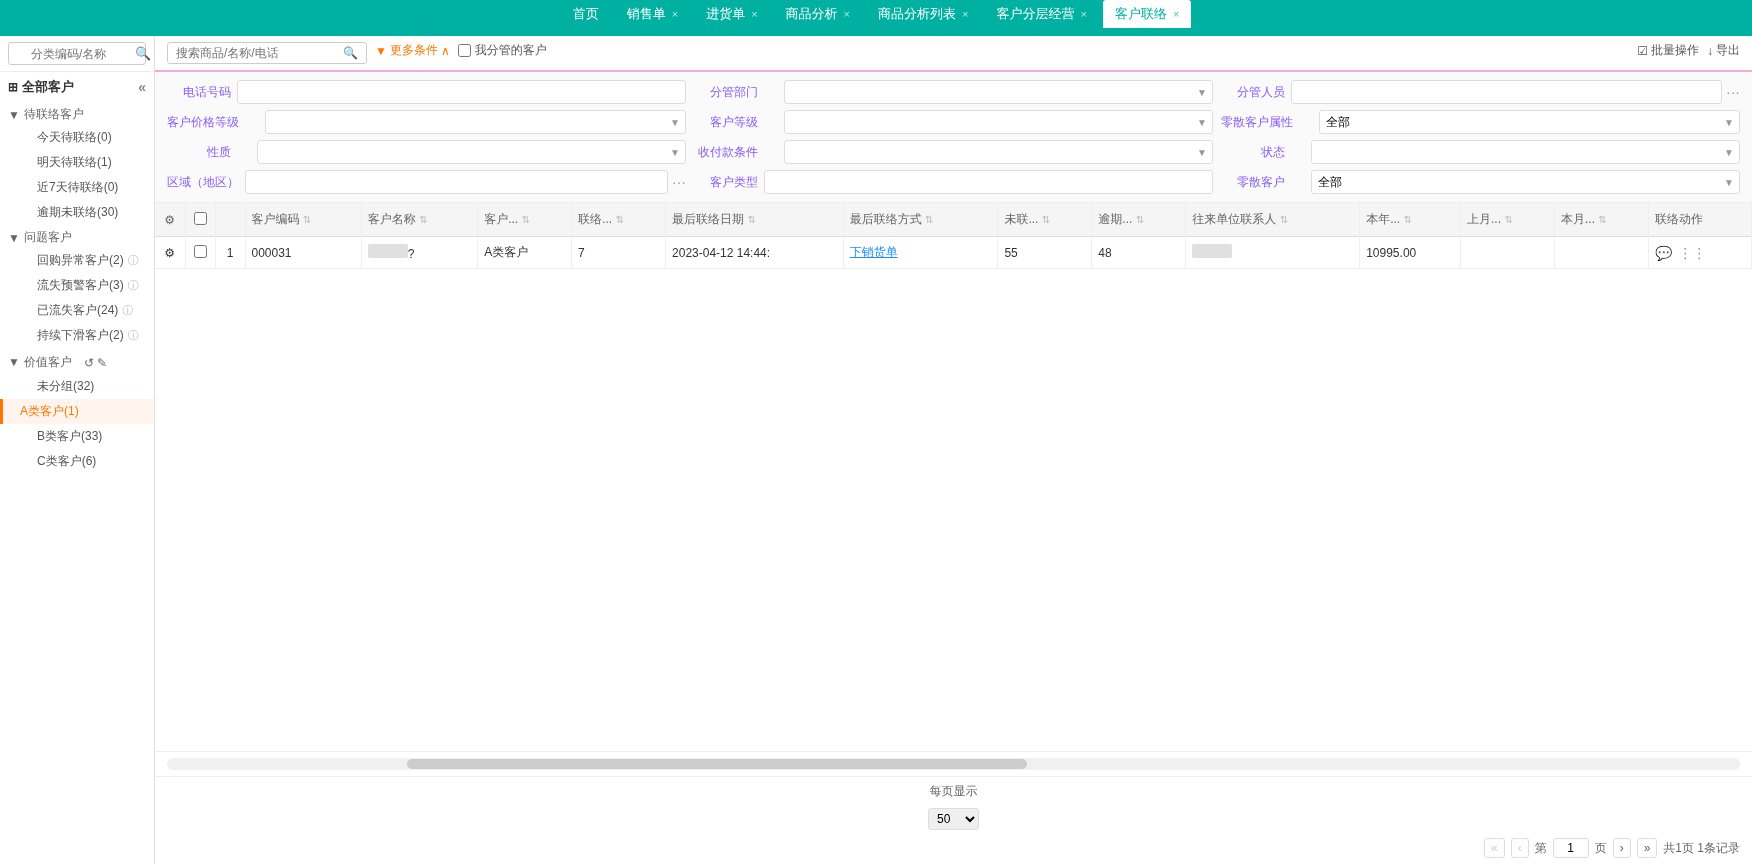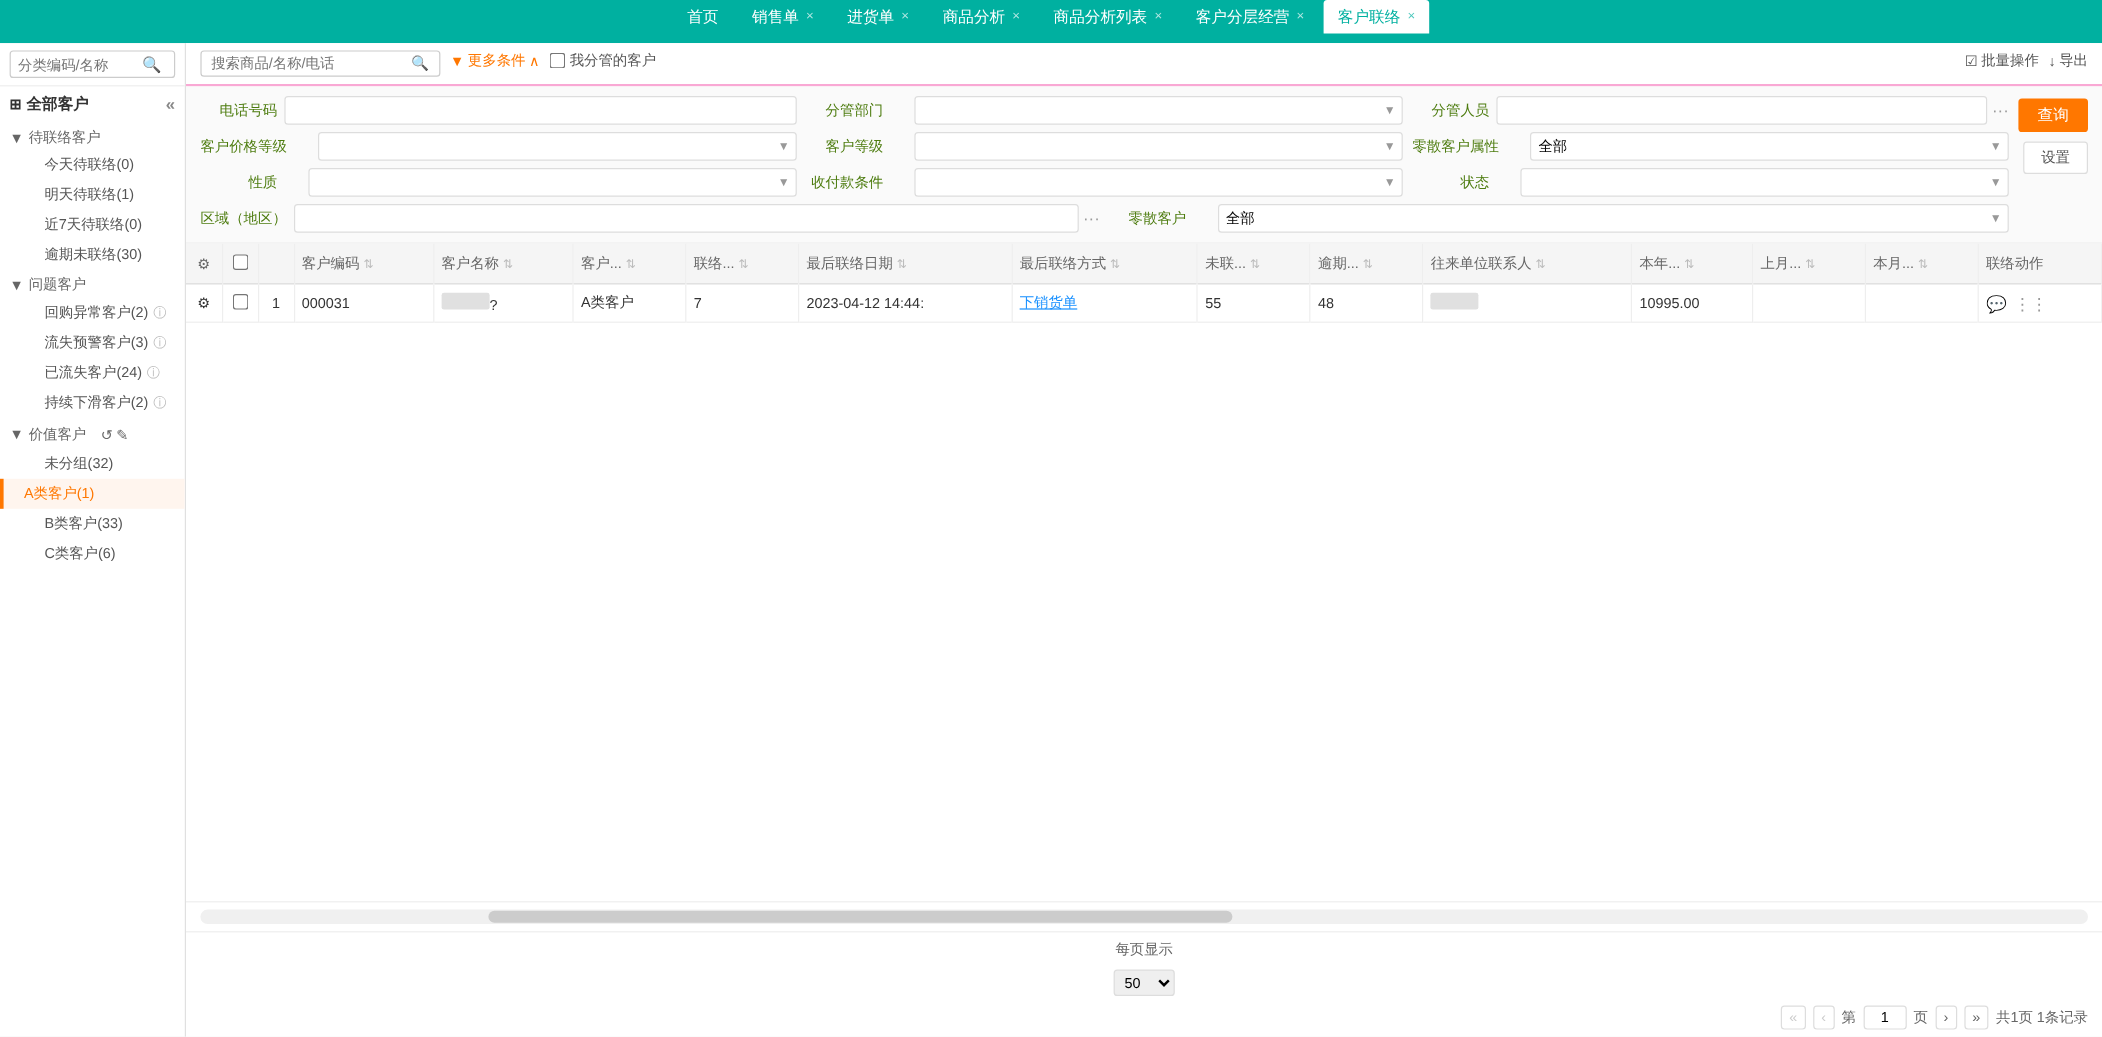--- a/index.html
+++ b/index.html
@@ -45,21 +45,21 @@
     .my-customers input[type="checkbox"] { cursor: pointer; }
     .filter-right { margin-left: auto; display: flex; align-items: center; gap: 8px; }
     .batch-op-btn { display: flex; align-items: center; gap: 3px; color: #555; cursor: pointer; font-size: 12px; }
     .export-btn { display: flex; align-items: center; gap: 3px; color: #555; cursor: pointer; font-size: 12px; }
 
     
     .adv-filter { background: #fafafa; border-bottom: 1px solid #eee; padding: 8px 12px; }
     .adv-filter-row { display: flex; align-items: center; gap: 8px; margin-bottom: 6px; }
     .adv-filter-row:last-child { margin-bottom: 0; }
     .filter-field { display: flex; align-items: center; flex: 1; min-width: 0; }
-    .filter-label { color: #4d7c0f; font-size: 12px; white-space: nowrap; min-width: 70px; text-align: right; padding-right: 6px; }
+    .filter-label { color: #8b5cf6; font-size: 12px; white-space: nowrap; min-width: 70px; text-align: right; padding-right: 6px; }
     .filter-input { flex: 1; border: 1px solid #ddd; border-radius: 3px; padding: 4px 6px; font-size: 12px; outline: none; background: #fff; }
     .filter-select-wrap { flex: 1; position: relative; display: flex; align-items: center; }
     .filter-select-wrap select { width: 100%; border: 1px solid #ddd; border-radius: 3px; padding: 4px 22px 4px 6px; font-size: 12px; outline: none; background: #fff; appearance: none; cursor: pointer; margin-left: 20px; }
     .filter-select-arrow { position: absolute; right: 6px; color: #999; font-size: 10px; pointer-events: none; }
     .filter-dots { color: #999; cursor: pointer; margin-left: 4px; font-size: 14px; }
     .query-btn { background: #ff7700; color: #fff; border: none; border-radius: 3px; padding: 5px 16px; font-size: 13px; cursor: pointer; }
     .settings-btn { border: 1px solid #ddd; background: #fff; color: #555; border-radius: 3px; padding: 4px 14px; font-size: 12px; cursor: pointer; display: block; margin-top: 4px; }
 
     
     .table-area { flex: 1; overflow-y: auto; overflow-x: auto; }
@@ -107,21 +107,21 @@
       <div class="nav-tab active">客户联络<span class="close-x">×</span></div>
     </div>
   <span class="nav-close-all">×</span>
 </div>
 
 <div class="main-layout">
 
   <div class="sidebar">
     <div class="sidebar-search">
       <div class="sidebar-search-inner">
-        <input type="text" style="width: 100px;" placeholder="分类编码/名称">
+        <input type="text" style="width: 100px; margin-left: 16px;" placeholder="分类编码/名称">
         <span class="search-icon">🔍</span>
       </div>
     </div>
     <div class="sidebar-section-header">
       <span style="font-size:12px;">⊞</span>
       <span>全部客户</span>
       <span class="sidebar-collapse-btn">«</span>
     </div>
     <div id="sidebar-groups-container">
         <div class="sidebar-group-label"><span>▼</span> 待联络客户</div>
@@ -244,31 +244,31 @@
             </div>
           </div>
 
           <div class="adv-filter-row">
             <div class="filter-field">
               <span class="filter-label">区域（地区）</span>
               <input class="filter-input" type="text" value="" style="flex: 1 1 0%;">
               <span class="filter-dots">···</span>
             </div>
             <div class="filter-field">
+              <span class="filter-label">客户类型</span>
+              <input class="filter-input" type="text" value="" style="">
+            </div>
+            <div class="filter-field">
               <span class="filter-label">零散客户</span>
               <div class="filter-select-wrap">
                 <select><option value="all">全部</option></select>
                 <span class="filter-select-arrow">▼</span>
               </div>
             </div>
           </div>
-        </div>
-        <div style="display:flex;flex-direction:column;align-items:flex-end;justify-content:flex-start;gap:4px;padding-top:2px;">
-          <button class="query-btn">查询</button>
-          <button class="settings-btn">设置</button>
         </div>
       </div>
     </div>
 
     <div class="table-area">
       <table>
         <thead>
           <tr>
             <th class="gear-col">⚙</th>
             <th class="checkbox-col"><input type="checkbox" style=""></th>

